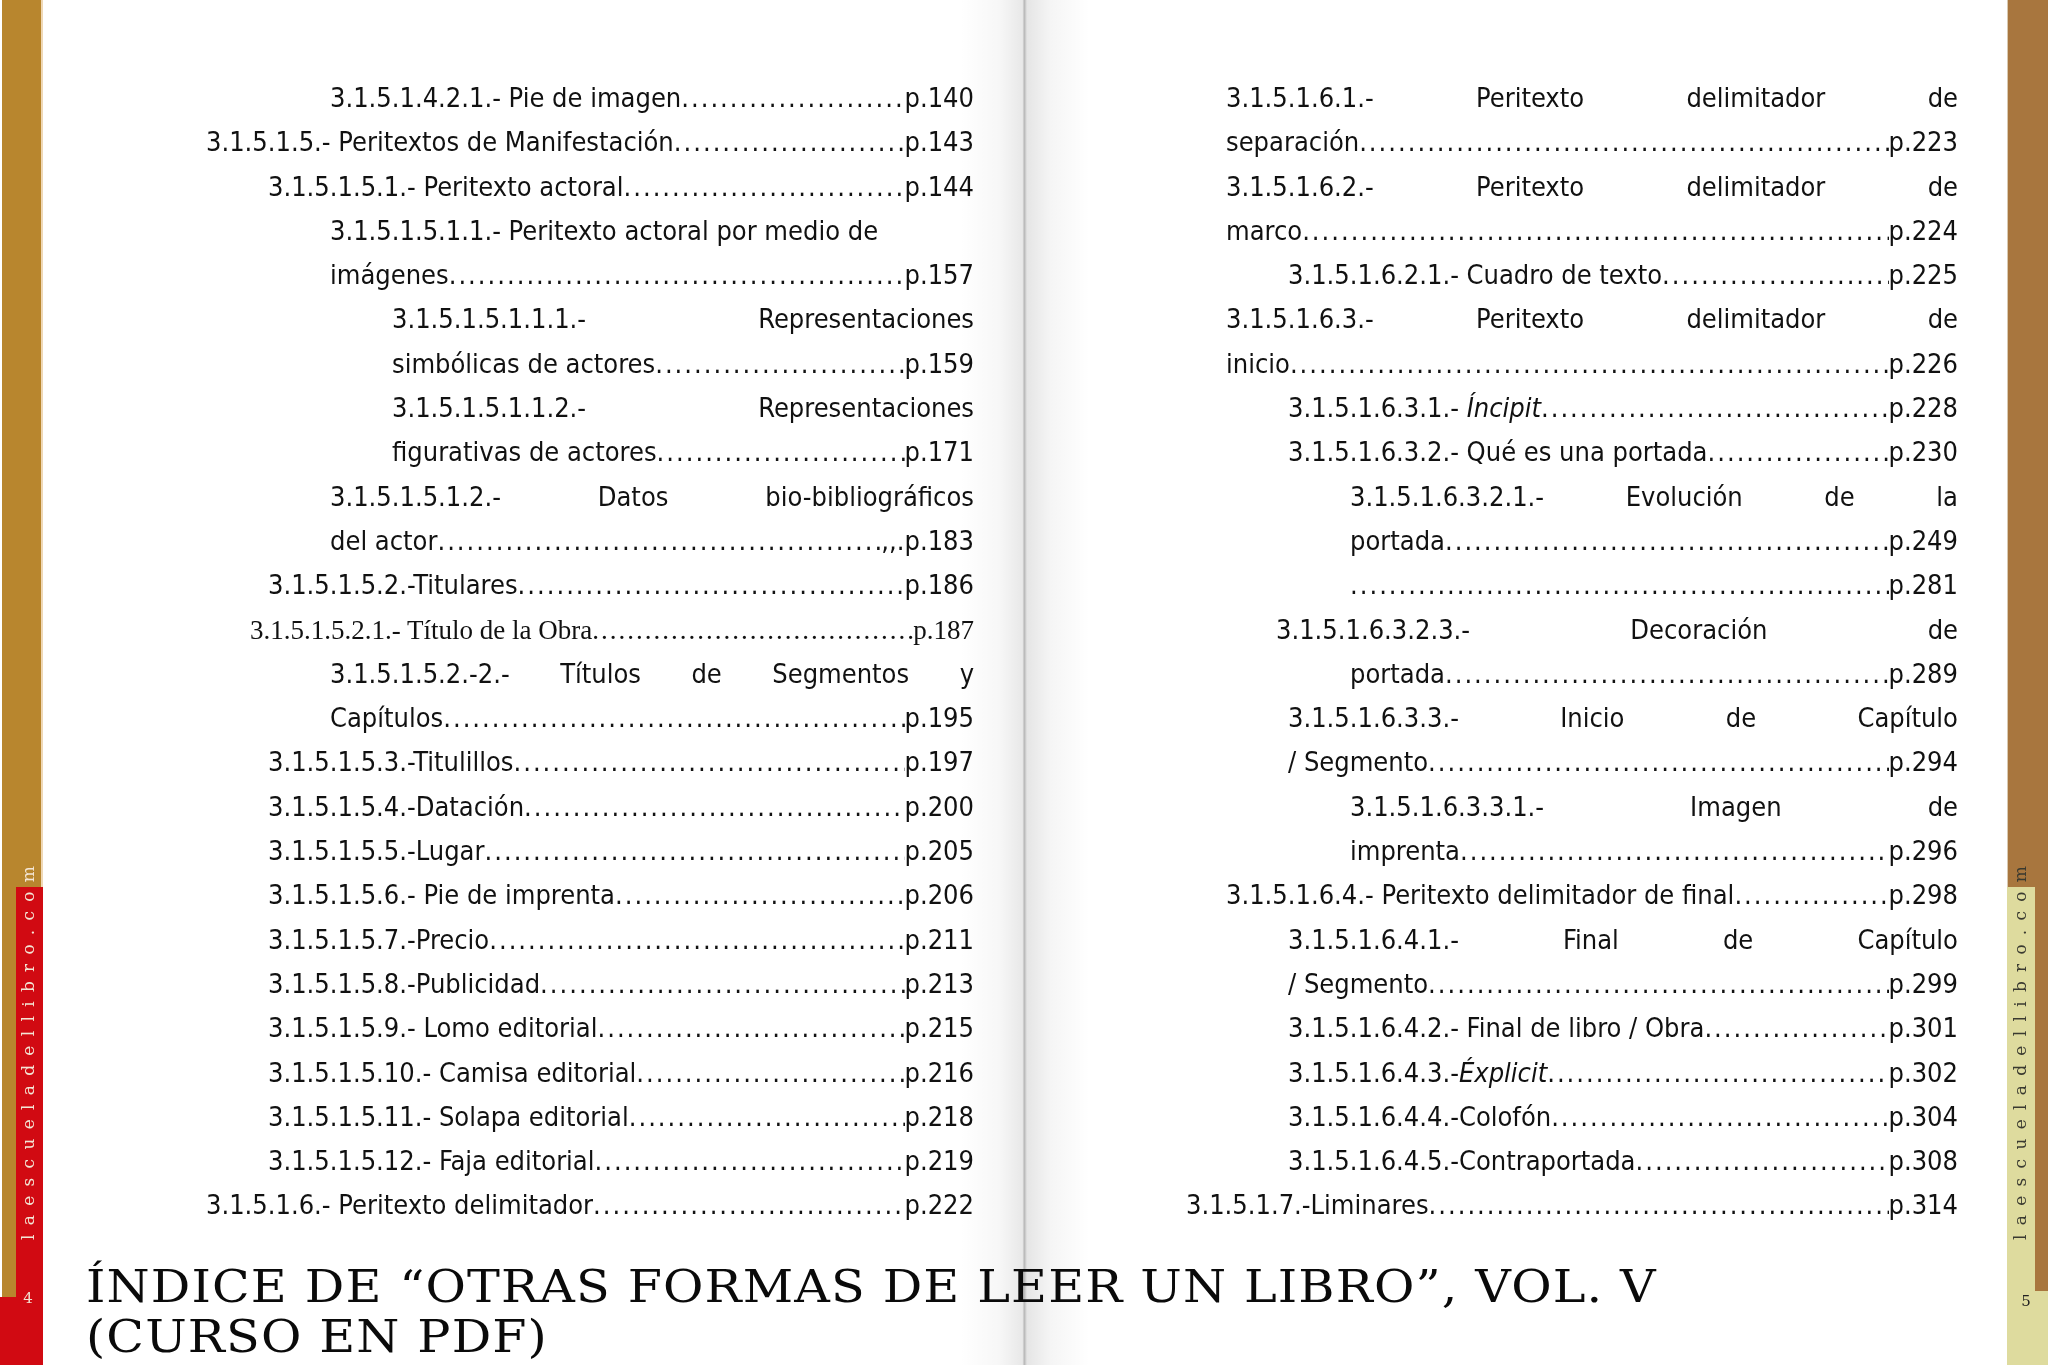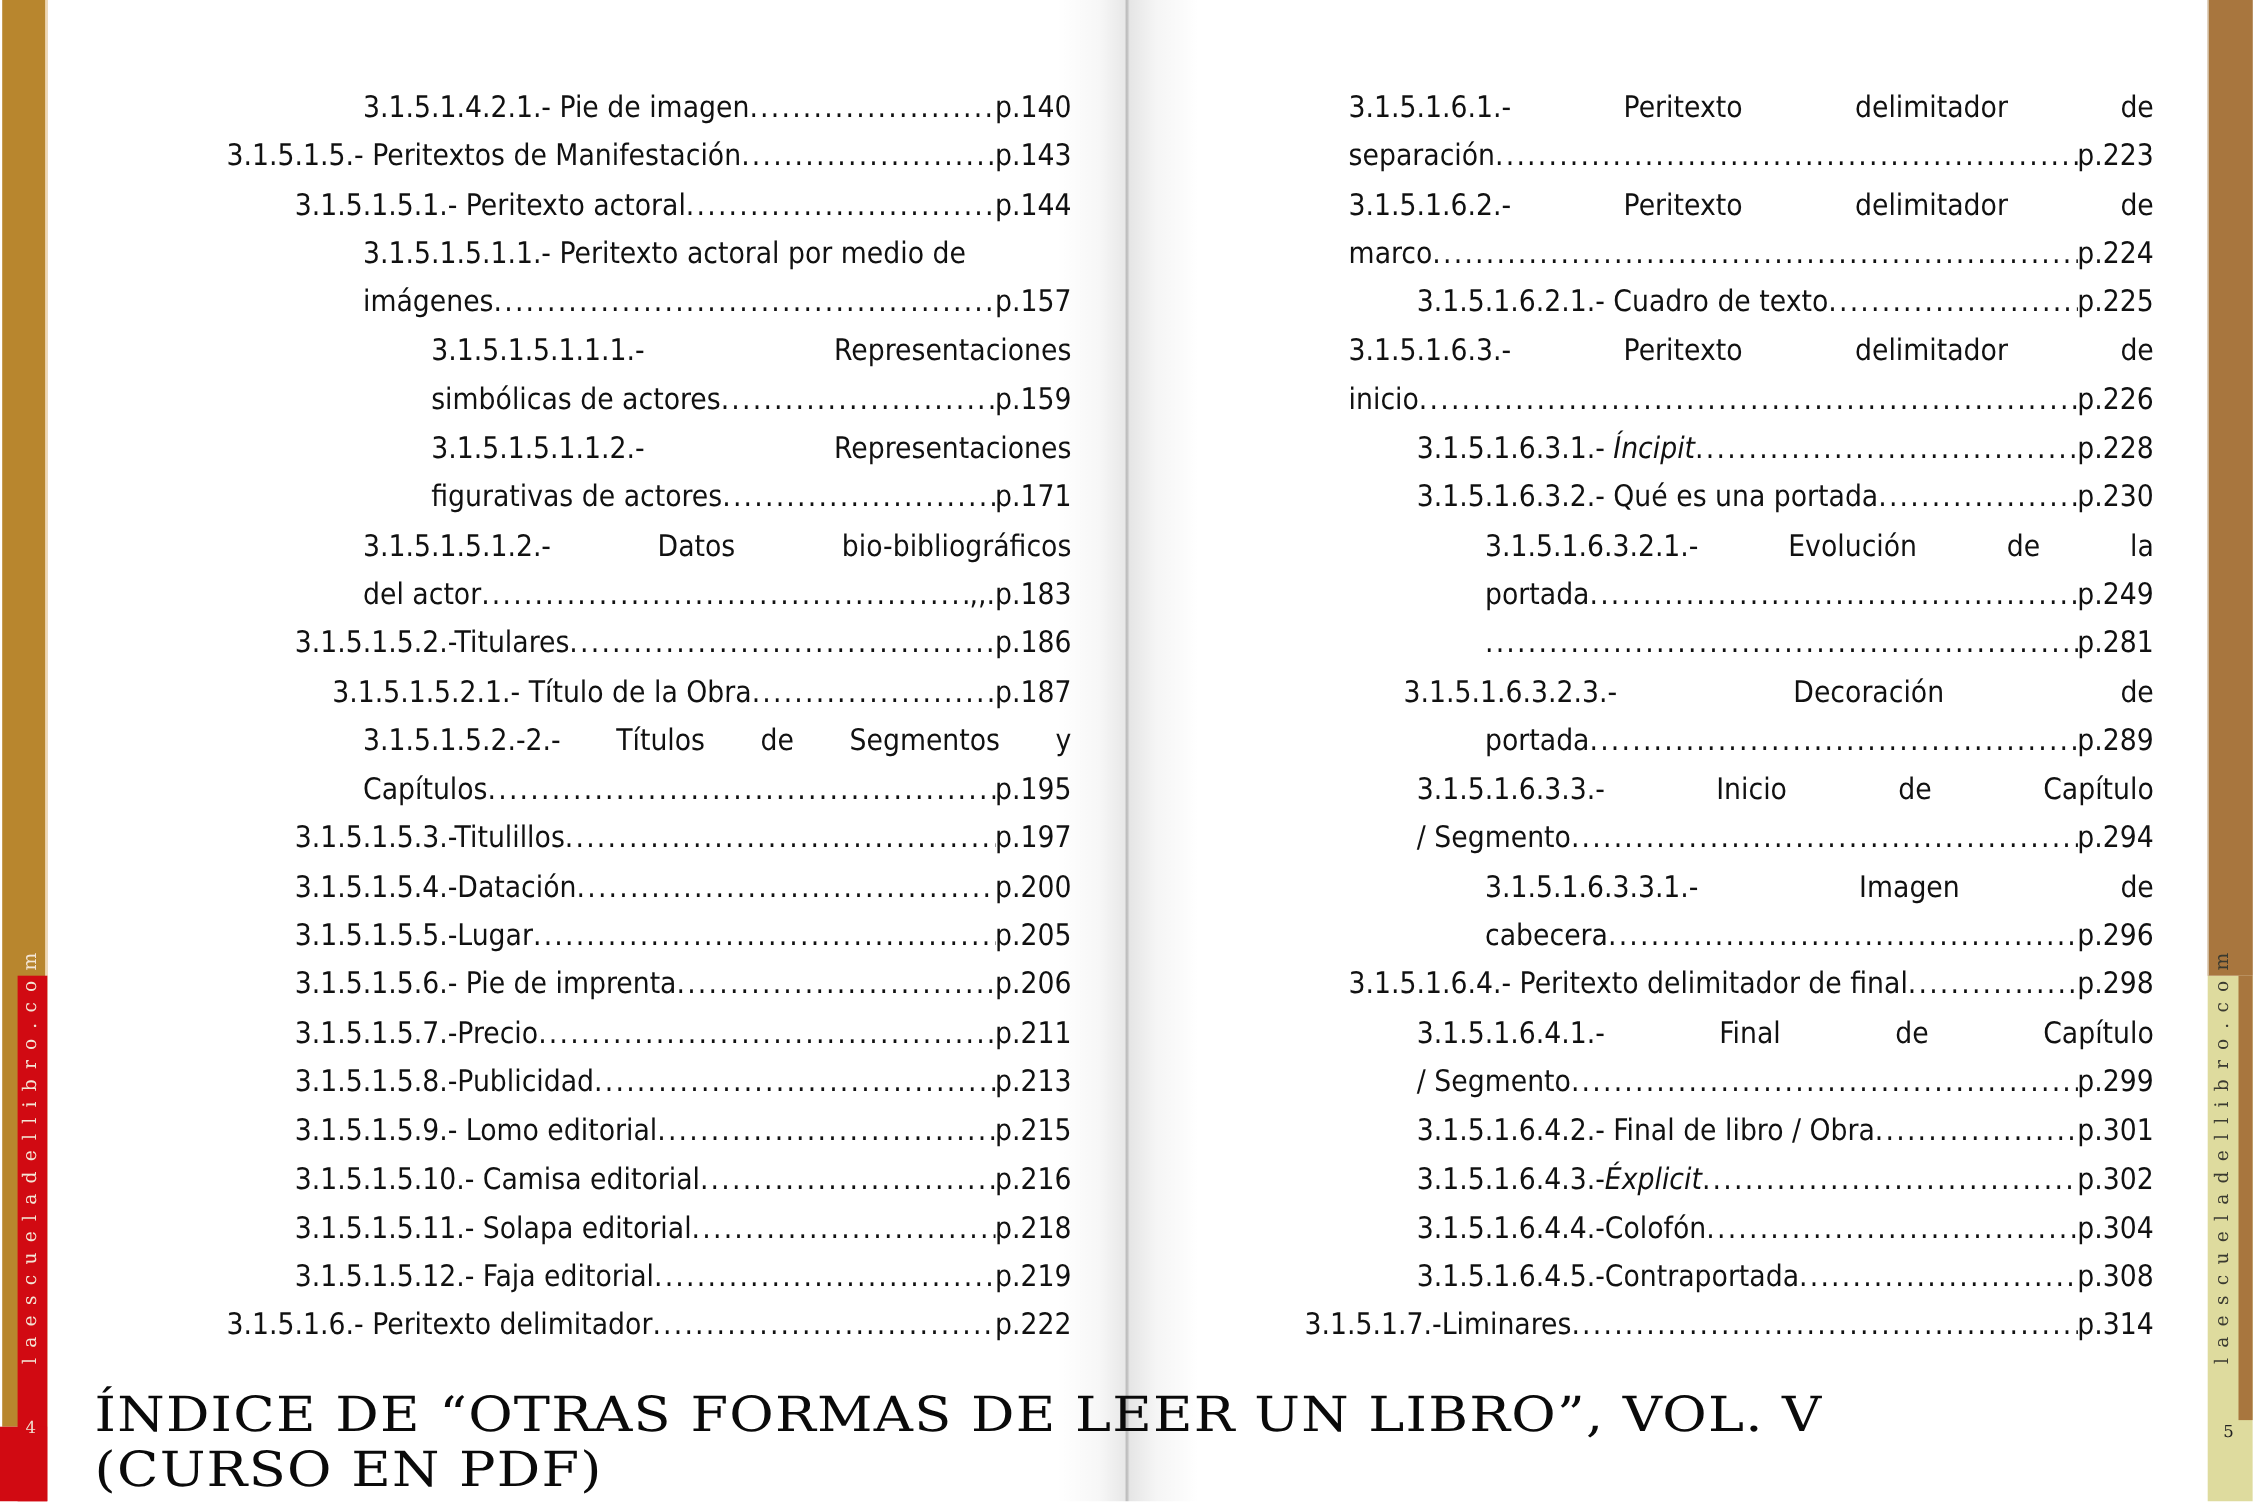--- a/index.html
+++ b/index.html
@@ -135,21 +135,21 @@
     <div class="line" style="margin-left: 140px;">
       <span class="txt">del  actor</span>
       <span class="dots"></span>
       <span class="pg">,,.p.183</span>
     </div>
     <div class="line" style="margin-left: 78px;">
       <span class="txt">3.1.5.1.5.2.-Titulares</span>
       <span class="dots"></span>
       <span class="pg">p.186</span>
     </div>
-    <div class="line" style="margin-left: 112px;">
+    <div class="line" style="margin-left: 60px; font-family: Liberation Serif, serif;">
       <span class="txt">3.1.5.1.5.2.1.- Título de la Obra</span>
       <span class="dots"></span>
       <span class="pg">p.187</span>
     </div>
     <div class="line just" style="margin-left: 140px;">
       <span class="w">3.1.5.1.5.2.-2.-</span>
       <span class="w">Títulos</span>
       <span class="w">de</span>
       <span class="w">Segmentos</span>
       <span class="w">y</span>
@@ -299,21 +299,21 @@
       <span class="txt">/ Segmento</span>
       <span class="dots"></span>
       <span class="pg">p.294</span>
     </div>
     <div class="line just" style="margin-left: 124px;">
       <span class="w">3.1.5.1.6.3.3.1.-</span>
       <span class="w">Imagen</span>
       <span class="w">de</span>
     </div>
     <div class="line" style="margin-left: 124px;">
-      <span class="txt">cabecera</span>
+      <span class="txt">imprenta</span>
       <span class="dots"></span>
       <span class="pg">p.296</span>
     </div>
     <div class="line" style="margin-left: 0px;">
       <span class="txt">3.1.5.1.6.4.- Peritexto delimitador de final</span>
       <span class="dots"></span>
       <span class="pg">p.298</span>
     </div>
     <div class="line just" style="margin-left: 62px;">
       <span class="w">3.1.5.1.6.4.1.-</span>

